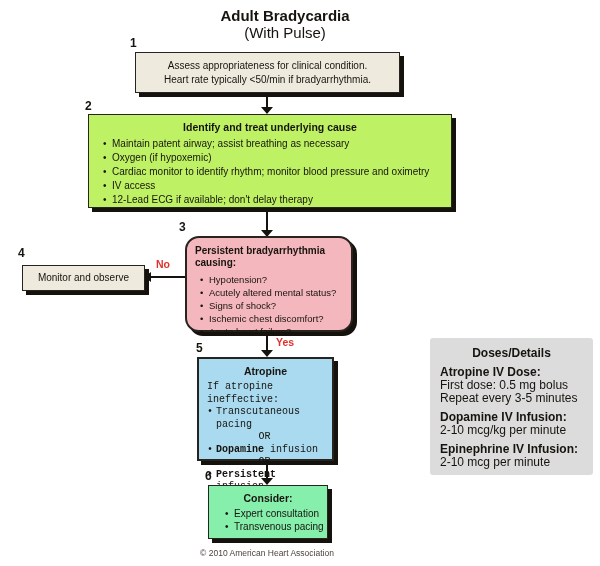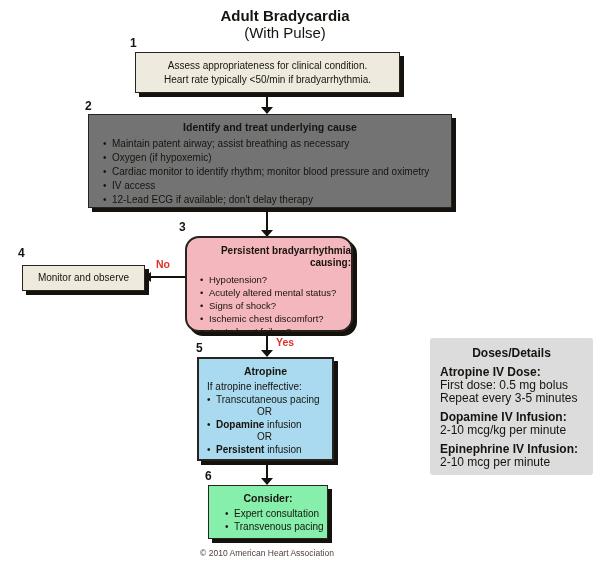--- a/index.html
+++ b/index.html
@@ -17,41 +17,41 @@
   .page-title { top:7px; left:85px; width:400px; text-align:center; font-size:15px; font-weight:bold; }
   .page-subtitle { top:24px; left:85px; width:400px; text-align:center; font-size:15px; }
 
   .num { position:absolute; font-weight:bold; font-size:12px; }
 
   
   #box1 { left:135px; top:52px; width:265px; height:41px; background:#eeeade;
           text-align:center; font-size:10px; line-height:13.5px; padding-top:6px; }
 
   
-  #box2 { left:88px; top:114px; width:364px; height:94px; background:#737373; font-size:10px; }
+  #box2 { left:88px; top:114px; width:364px; height:94px; background:#bef264; font-size:10px; }
   #box2 .bx-title { text-align:center; font-weight:bold; font-size:10.5px; padding-top:6px; }
   #box2 .bullets { padding:4px 6px 0 14px; }
   #box2 .bul { line-height:14px; }
 
   
   #box3 { left:185px; top:236px; width:168px; height:96px; background:#f4b7bd;
           border-width:2px; border-radius:14px; font-size:9.5px; }
-  #box3 .bx-title { text-align:right; font-weight:bold; font-size:10px; line-height:12px; padding-top:7px; }
+  #box3 .bx-title { text-align:left; font-weight:bold; font-size:10px; line-height:12px; padding-top:7px;padding-left:8px; }
   #box3 .bullets { padding:4px 2px 0 13px; }
   #box3 .bul { line-height:13px; }
 
   
   #box4 { left:22px; top:265px; width:123px; height:26px; background:#eeeade;
           font-weight:normal; font-size:10px; text-align:center; line-height:23px; }
 
   
   #box5 { left:197px; top:357px; width:137px; height:104px; background:#a9daf0;
           border-width:2px; font-size:10px; }
   #box5 .bx-title { text-align:center; font-weight:bold; font-size:10.5px; padding-top:6px; }
-  #box5 .content { padding:4px 10px 0 8px; line-height:12.5px; }
+  #box5 .content { padding:4px 10px 0 8px; line-height:12.5px;font-family:Liberation Mono, monospace; }
   #box5 .or { text-align:center; padding-left:0; }
   #box5 .or::before { content:""; }
 
   
   #box6 { left:208px; top:485px; width:120px; height:54px; background:#86efac; font-size:10px; }
   #box6 .bx-title { text-align:center; font-weight:bold; font-size:10.5px; padding-top:6px; }
   #box6 .bullets { padding:3px 2px 0 16px; }
   #box6 .bul { line-height:13px; }
 
   

